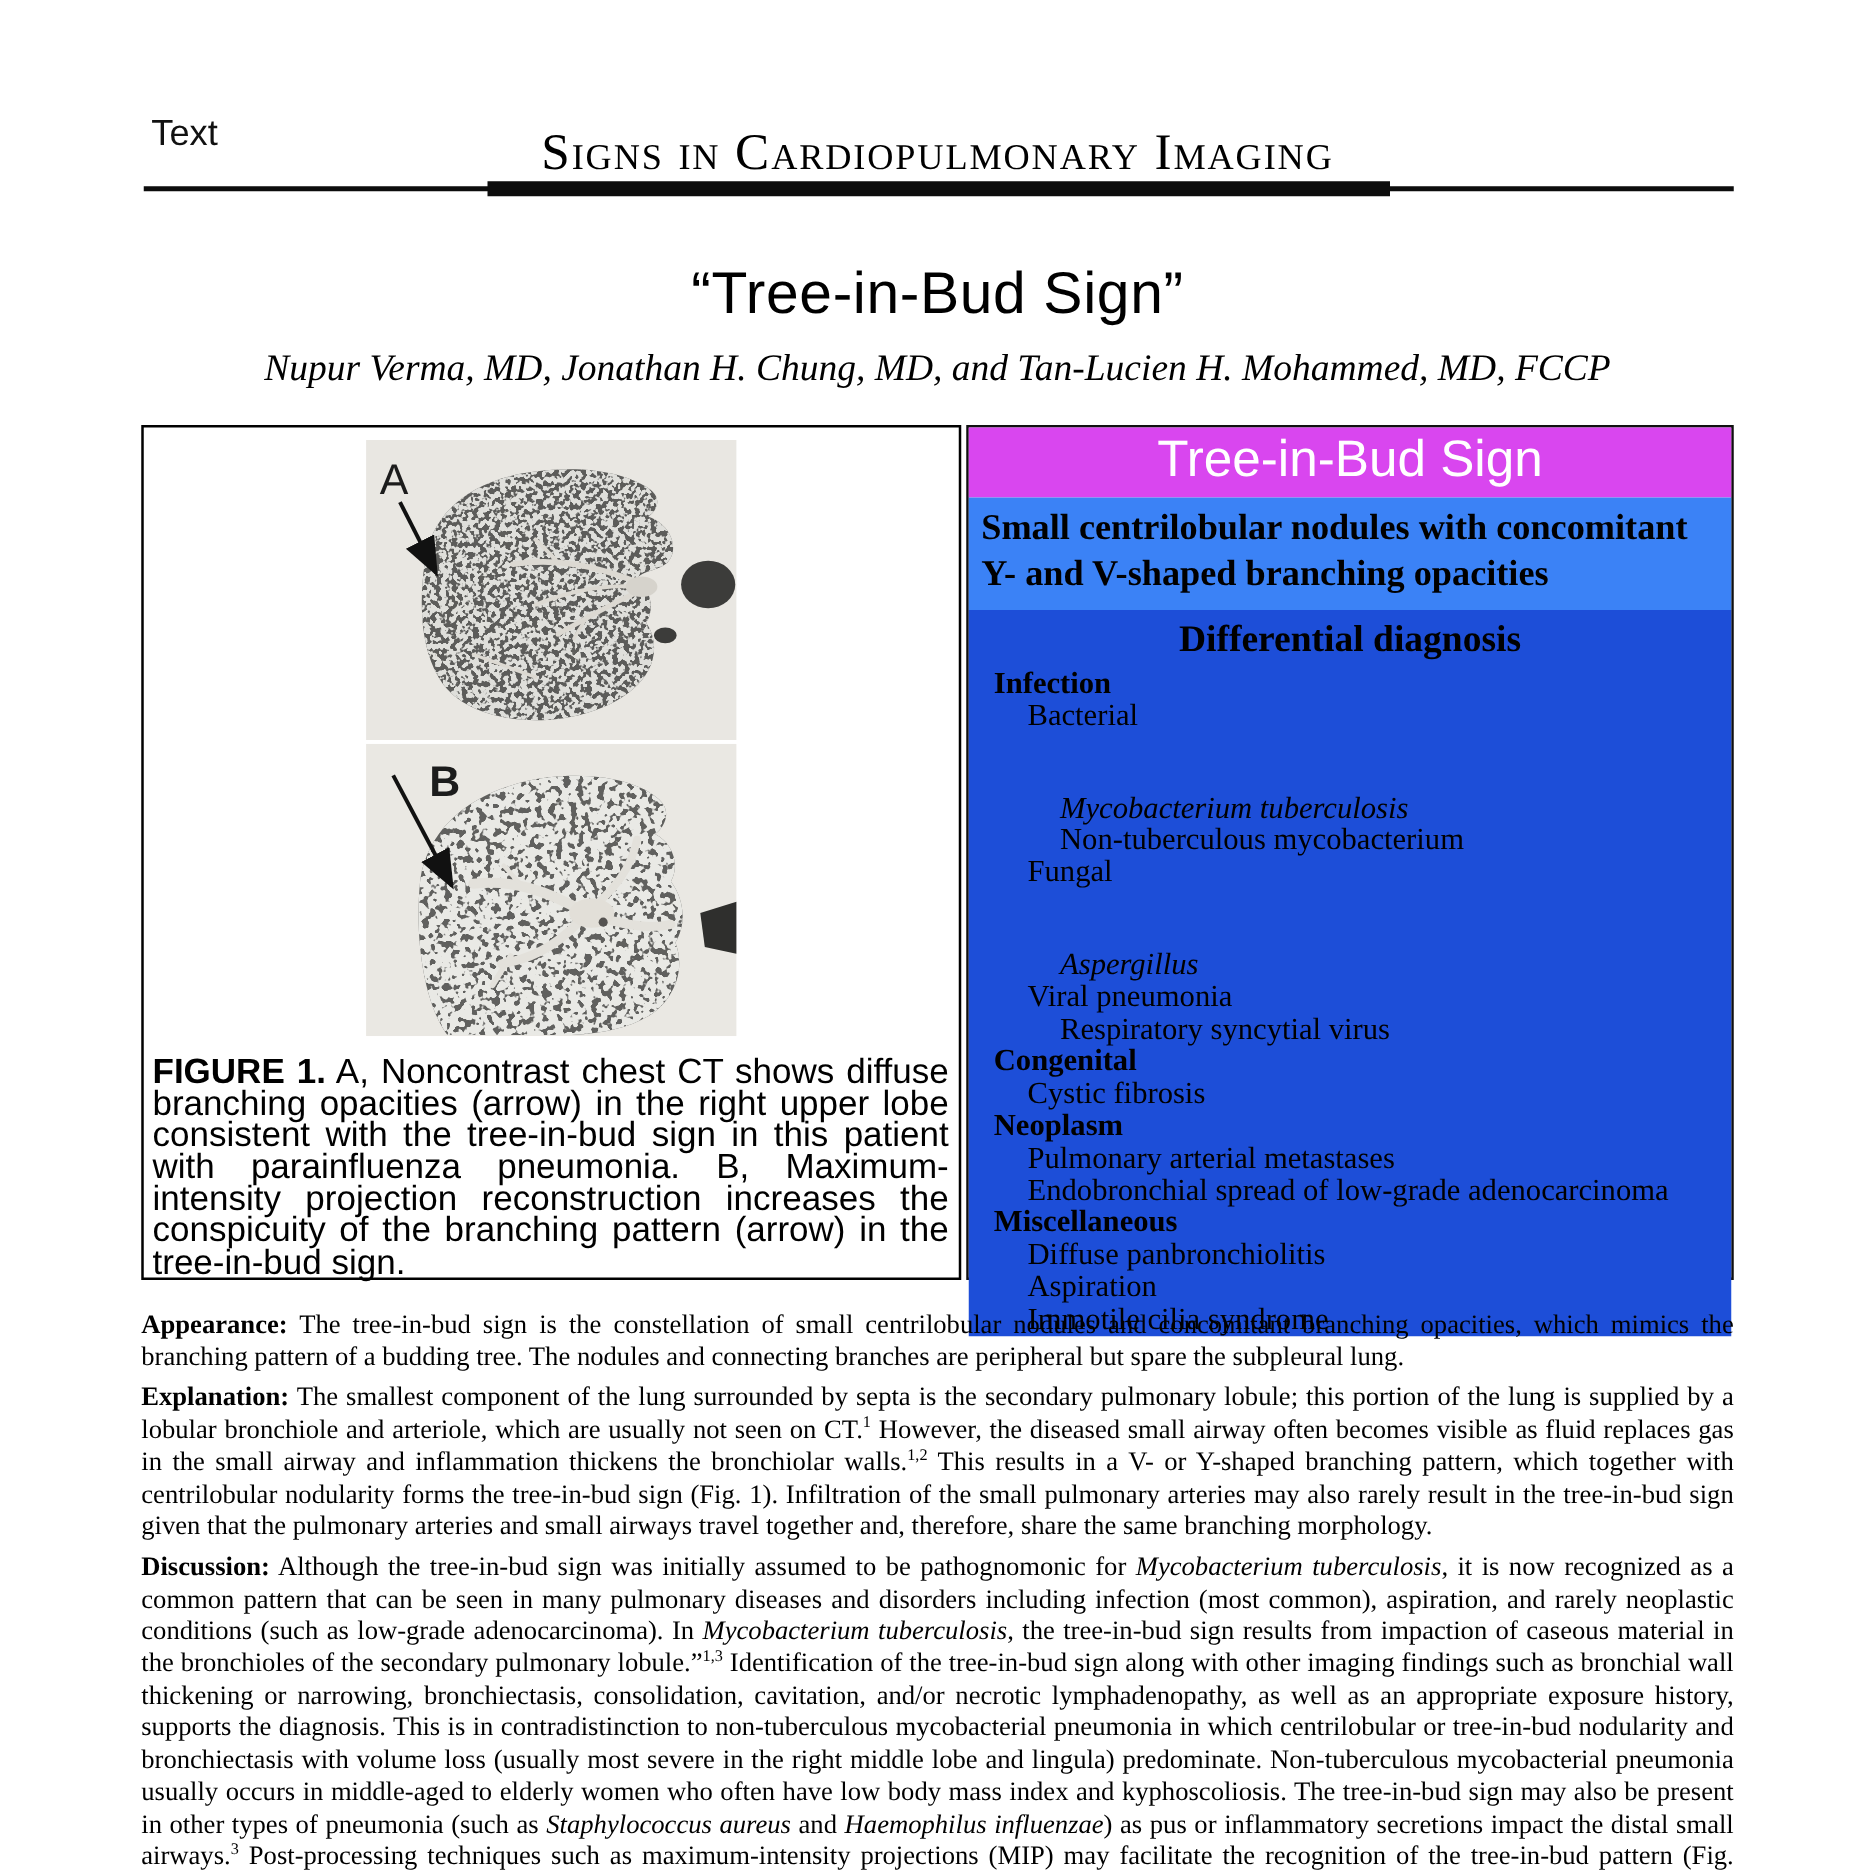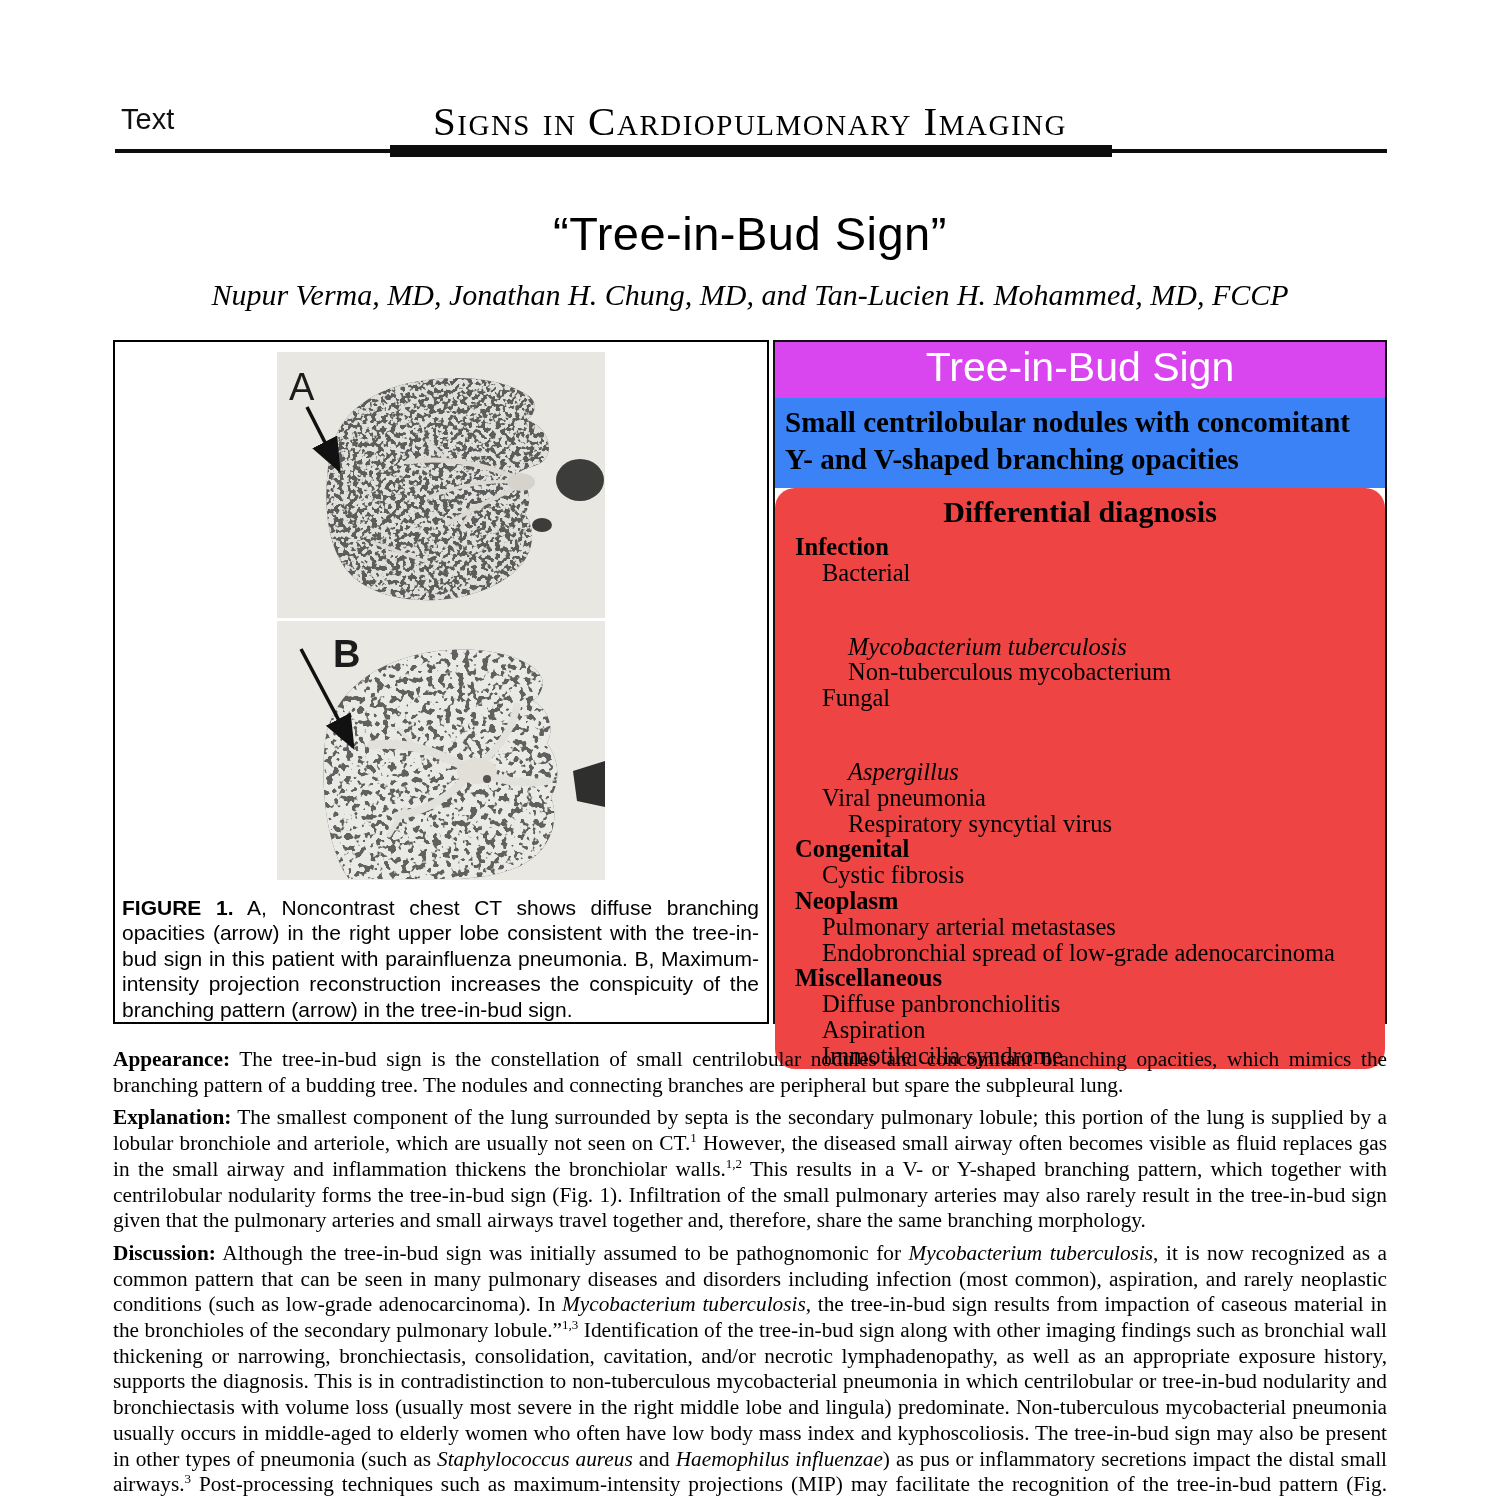--- a/index.html
+++ b/index.html
@@ -1,38 +1,38 @@
 <!DOCTYPE html>
 <html><head>
 <meta charset="utf-8">
 <style>
   html,body{margin:0;padding:0;background:#fff;}
   .page{position:relative;width:1500px;height:1500px;background:#ffffff;box-sizing:border-box;
         padding:100px 113px 0 113px;overflow:hidden;color:#000;
         font-family:"Liberation Serif",serif;}
   
   .running-head{position:relative;height:44px;}
-  .text-tab{position:absolute;left:8px;bottom:8px;font-family:"Liberation Sans",sans-serif;
+  .text-tab{position:absolute;left:8px;bottom:20px;font-family:"Liberation Sans",sans-serif;
             font-size:29px;color:#111;}
   .journal-title{text-align:center;font-variant:small-caps;font-size:41px;line-height:42px;
                  letter-spacing:1.5px;font-weight:500;}
   .head-rule{position:relative;height:4px;background:#0d0d0d;margin:5px 0 0 2px;}
   .head-rule-thick{position:absolute;left:275px;top:-4px;width:722px;height:12px;background:#0d0d0d;}
   
   .article-title{text-align:center;font-family:"Liberation Sans",sans-serif;font-weight:400;
                  font-size:47px;margin:53px 0 0 0;letter-spacing:0.5px;}
   .authors{text-align:center;font-style:italic;font-size:30px;margin-top:17px;}
   
   .figure-row{display:flex;gap:4px;margin-top:28px;height:684px;}
   .figure-box{width:656px;border:2px solid #000;margin:0;box-sizing:border-box;background:#fff;
               display:flex;flex-direction:column;}
   .ct-panel{display:block;margin:0 auto;}
   .ct-panel.a{margin-top:10px;}
   .ct-panel.b{margin-top:3px;}
-  figcaption{font-family:"Liberation Sans",sans-serif;font-size:21px;line-height:25.4px;
+  figcaption{font-family:"Liberation Sans",sans-serif;font-size:28px;line-height:25.4px;
              text-align:justify;padding:15px 8px 0 7px;}
   .infobox{flex:1;border:2px solid #101010;box-sizing:border-box;display:flex;flex-direction:column;}
   .infobox-title{color:#fff;font-family:"Liberation Sans",sans-serif;font-size:41px;
                  text-align:center;padding:2px 0 7px 0;}
   .infobox-def{font-weight:bold;font-size:29px;line-height:37px;padding:6px 10px 10px 10px;}
   .infobox-body{flex:1;padding-top:4px;}
   .infobox-subtitle{text-align:center;font-weight:bold;font-size:30px;margin-top:3px;}
   .ddx{list-style:none;margin:5px 0 0 0;padding:0;font-size:24.5px;line-height:25.8px;}
   .ddx .lvl0{padding-left:20px;font-weight:bold;}
   .ddx .lvl1{padding-left:47px;}
@@ -131,21 +131,21 @@
         <line x1="24" y1="28" x2="76" y2="126" stroke="#111" stroke-width="3.5" marker-end="url(#ahB)"></line>
         <text x="56" y="46" font-family="Liberation Sans, sans-serif" font-size="38" fill="#1c1c1c">B</text>
       </svg>
 
       <figcaption><span class="b">FIGURE 1.</span><span> A, Noncontrast chest CT shows diffuse branching opacities (arrow) in the right upper lobe consistent with the tree-in-bud sign in this patient with parainfluenza pneumonia. B, Maximum-intensity projection reconstruction increases the conspicuity of the branching pattern (arrow) in the tree-in-bud sign.</span></figcaption>
     </figure>
 
     <aside class="infobox">
       <div class="infobox-title" style="background-color: #d946ef;">Tree-in-Bud Sign</div>
       <div class="infobox-def" style="background-color: #3b82f6;">Small centrilobular nodules with concomitant Y- and V-shaped branching opacities</div>
-      <div class="infobox-body" style="background-color: #ef4444; border-radius: 20px;">
+      <div class="infobox-body" style="background-color: #1d4ed8;">
         <div class="infobox-subtitle">Differential diagnosis</div>
         <ul class="ddx">
             <li class="lvl0">Infection</li>
             <li class="lvl1">Bacterial</li>
             <li class="lvl2 i">Mycobacterium tuberculosis</li>
             <li class="lvl2">Non-tuberculous mycobacterium</li>
             <li class="lvl1">Fungal</li>
             <li class="lvl2 i">Aspergillus</li>
             <li class="lvl1">Viral pneumonia</li>
             <li class="lvl2">Respiratory syncytial virus</li>

